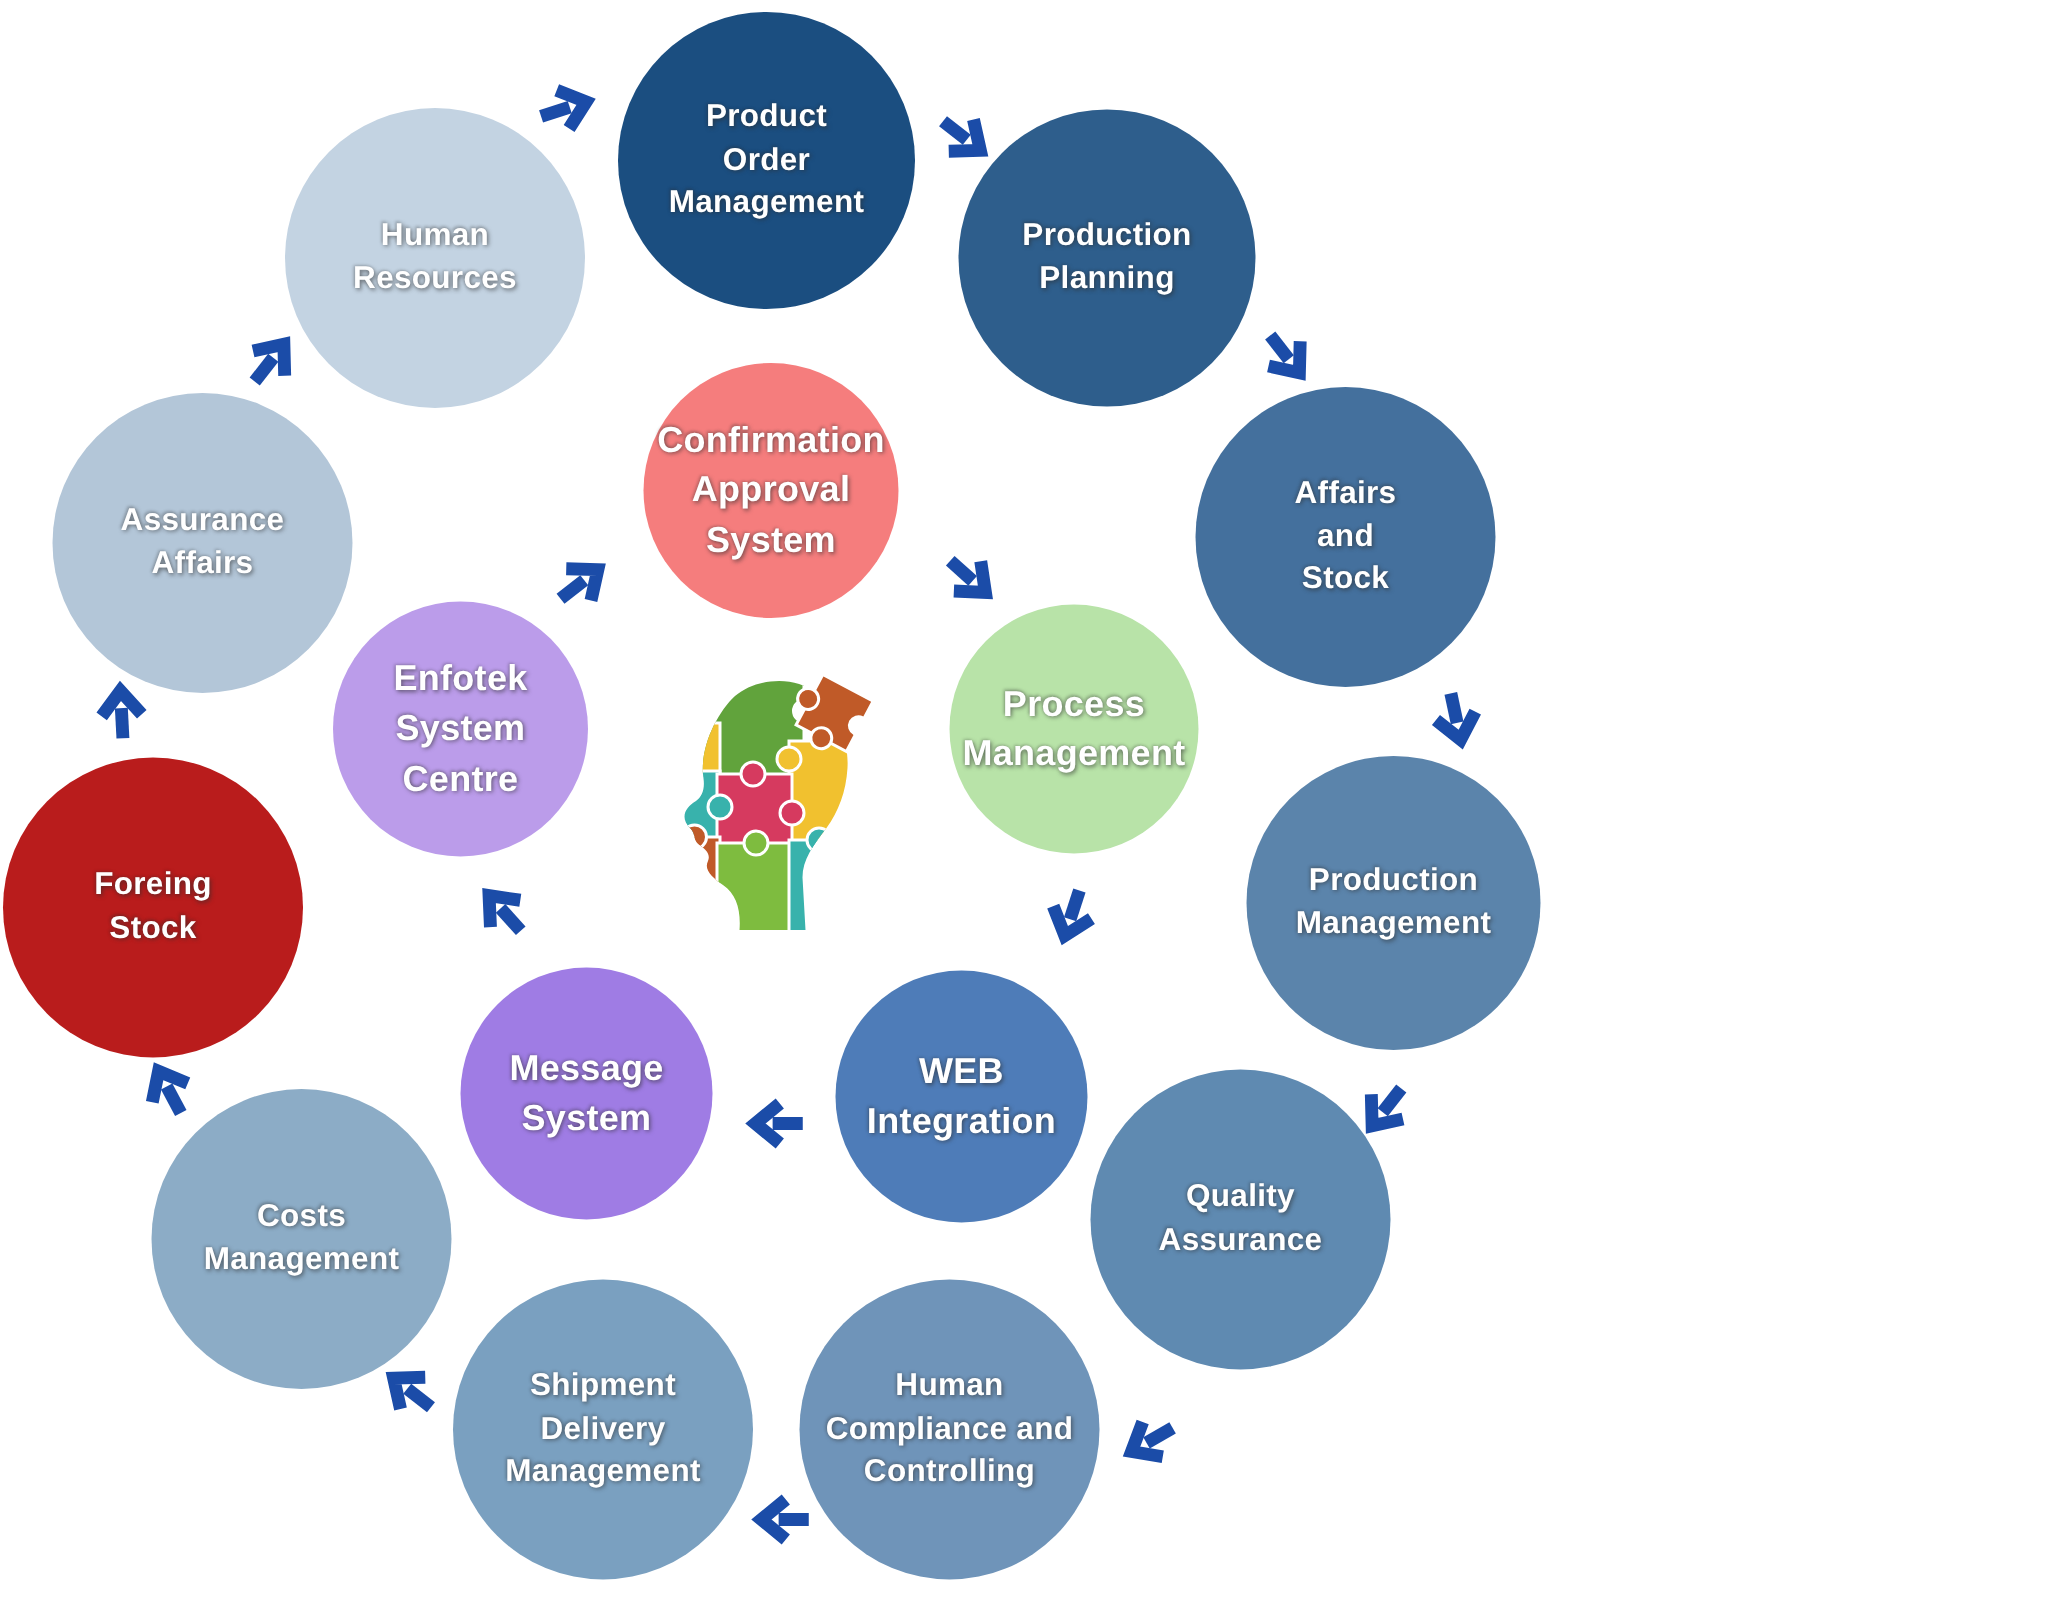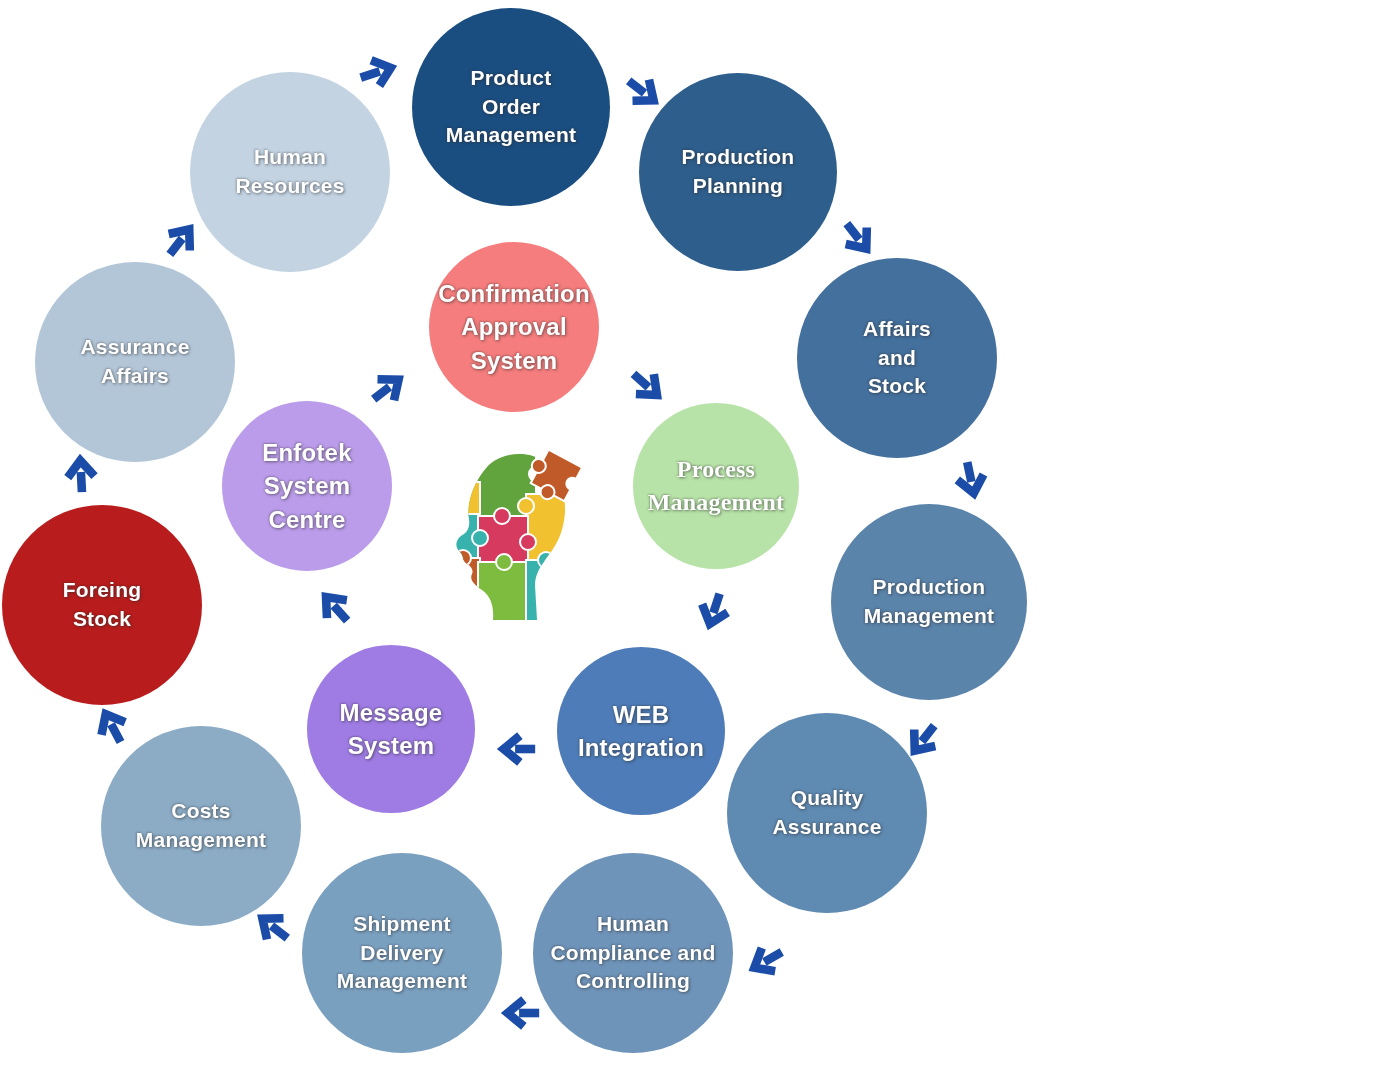--- a/index.html
+++ b/index.html
@@ -143,21 +143,21 @@
         <span>Resources</span>
       </div>
     </div>
     <div class="circle inner" style="left: 429px; top: 242px; height: 170px; width: 170px; background: rgb(245, 125, 125);">
       <div class="label">
         <span>Confirmation</span>
         <span>Approval</span>
         <span>System</span>
       </div>
     </div>
-    <div class="circle inner" style="left: 633px; top: 403px; height: 166px; width: 166px; background: rgb(184, 227, 168); font-family: Liberation Serif, serif;">
+    <div class="circle inner" style="left: 633px; top: 403px; height: 166px; width: 166px; background: rgb(184, 227, 168);">
       <div class="label">
         <span>Process</span>
         <span>Management</span>
       </div>
     </div>
     <div class="circle inner" style="left: 557px; top: 647px; height: 168px; width: 168px; background: rgb(78, 124, 184);">
       <div class="label">
         <span>WEB</span>
         <span>Integration</span>
       </div>

